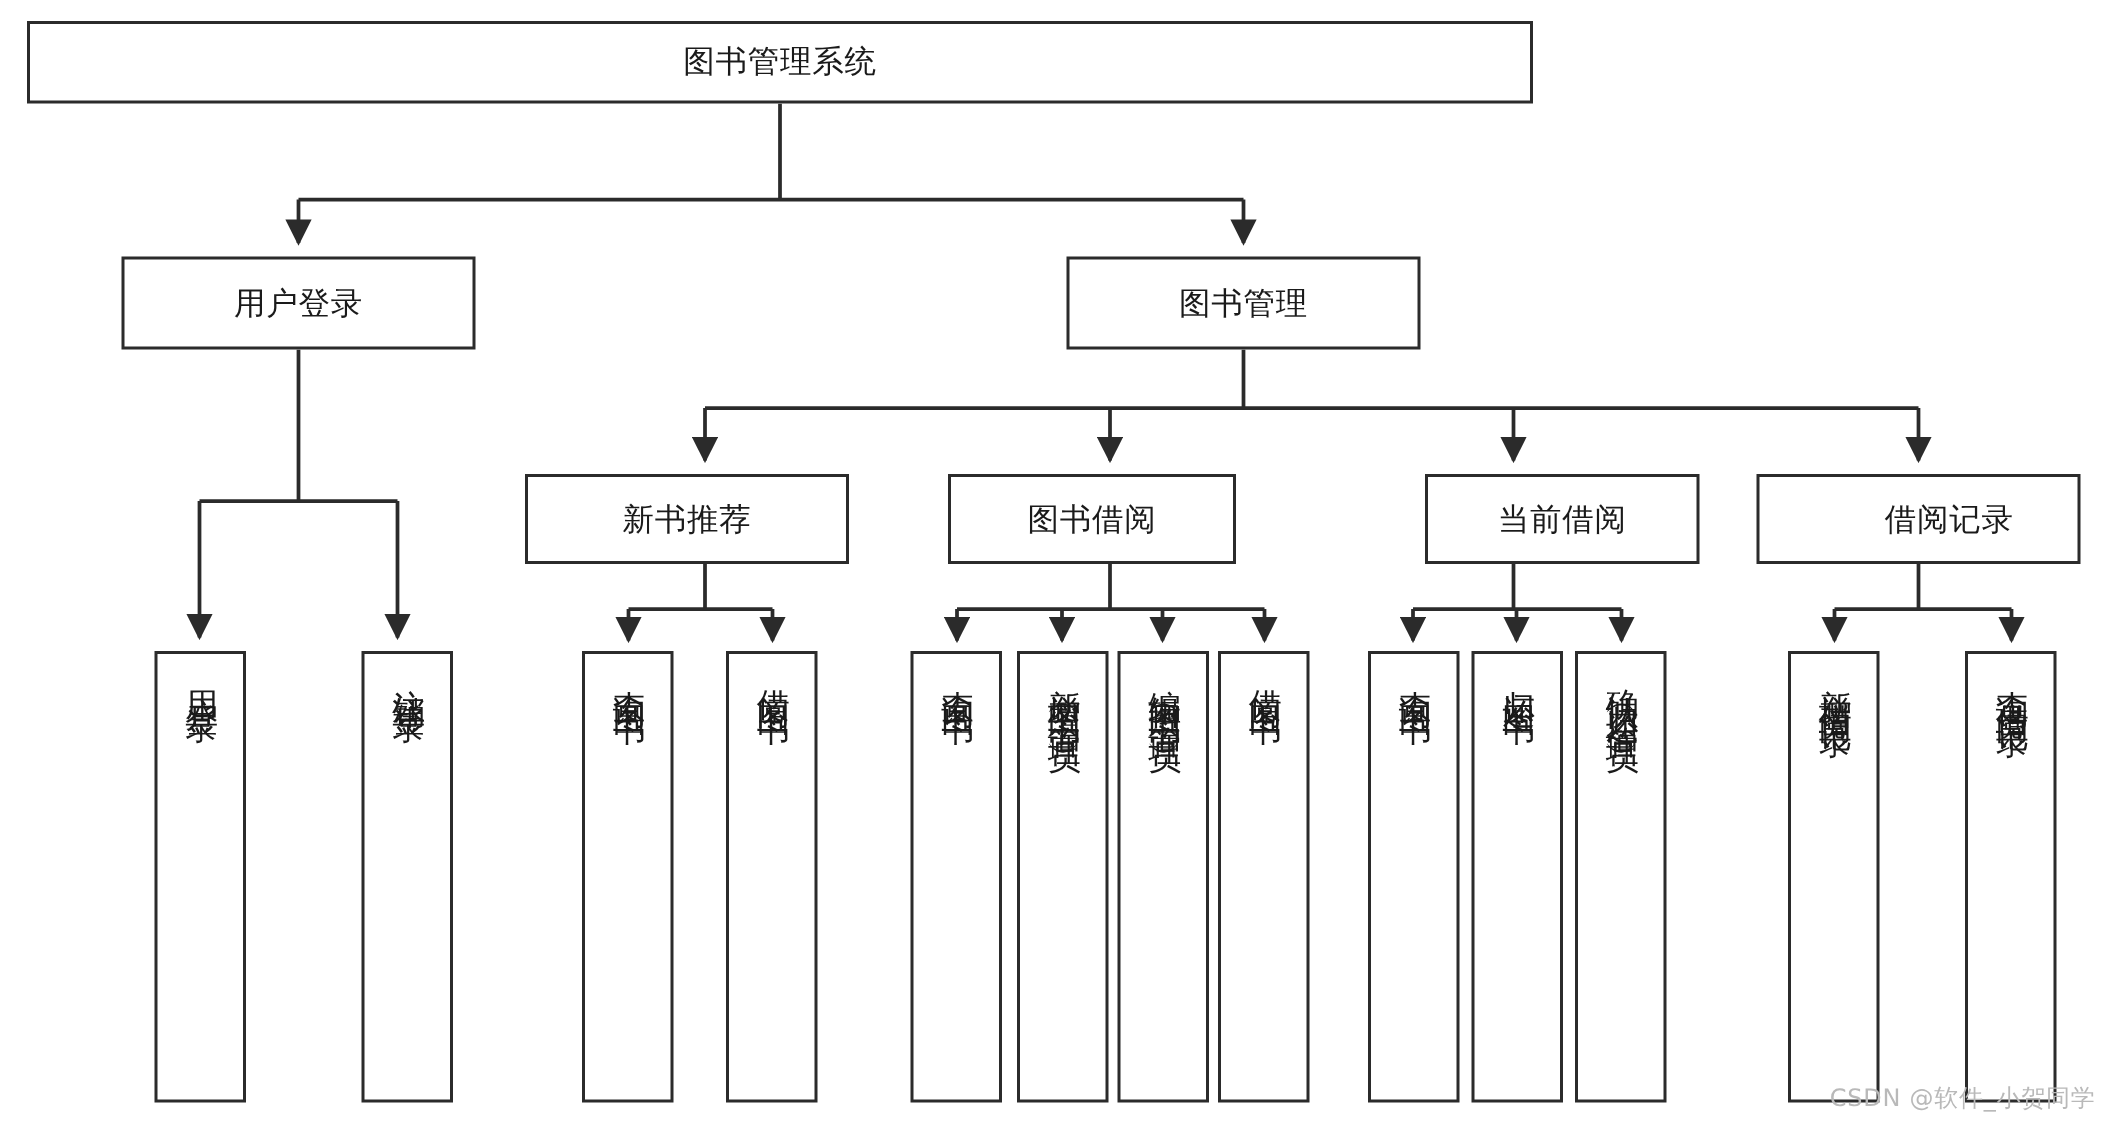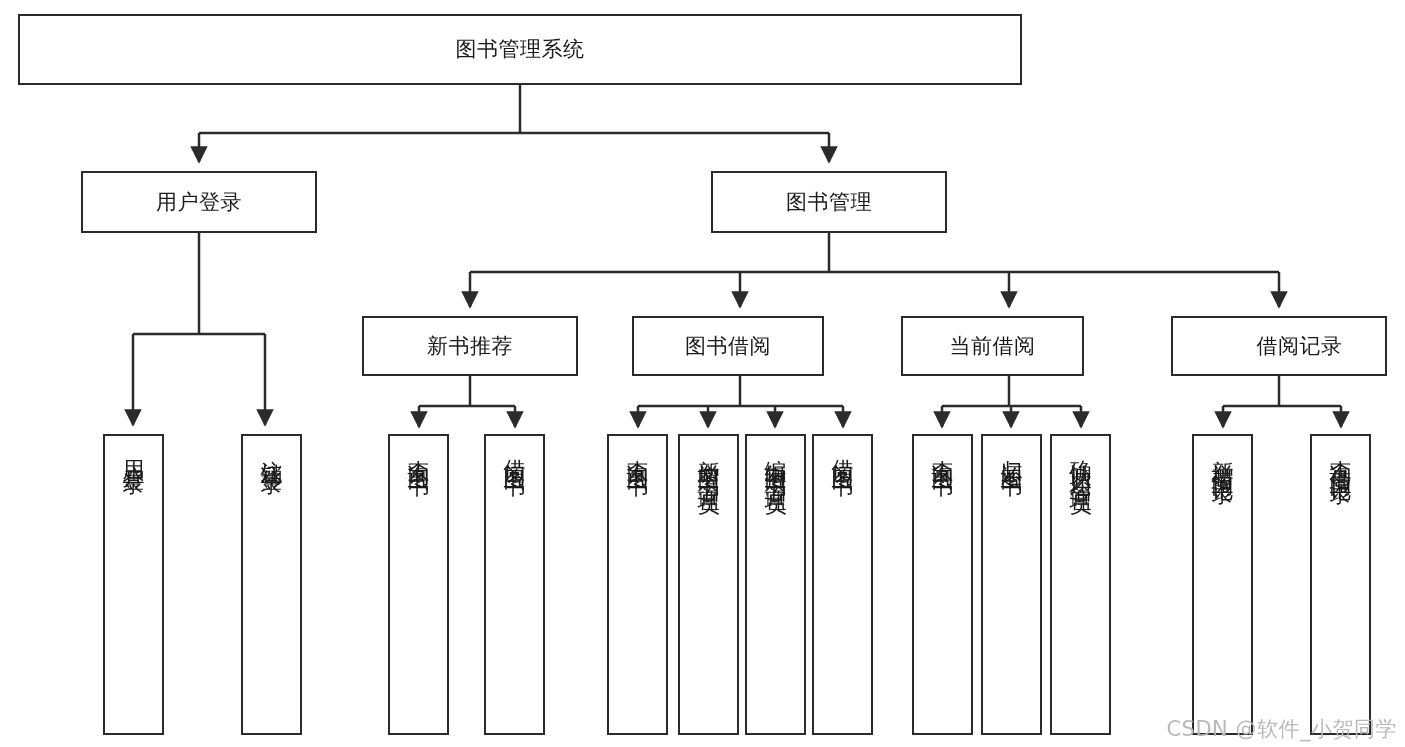--- a/index.html
+++ b/index.html
@@ -54,21 +54,21 @@
     text-orientation: upright;
     font-size: 22px;
     letter-spacing: 5px;
     line-height: 1;
     white-space: nowrap;
   }
   .watermark {
     position: absolute;
     right: 8px;
     bottom: 4px;
-    font-size: 21px;
+    font-size: 16px;
     color: #b9b9b9;
     letter-spacing: 0.5px;
     white-space: nowrap;
     pointer-events: none;
   }
 </style>
 </head>
 <body>
 
 <div id="diagram-root">
@@ -132,38 +132,38 @@
     </g>
 
     <g stroke="#2b2b2b" stroke-width="2.5" fill="none">
       <path d="M 1279 376 L 1279 406"></path>
       <path d="M 1223 406 L 1341 406"></path>
       <path d="M 1223 406 L 1223 427" marker-end="url(#arrow)"></path>
       <path d="M 1341 406 L 1341 427" marker-end="url(#arrow)"></path>
     </g>
   </svg>
 
-  <div class="node-box" style="left:18px; top:14px; width:1004px; height:71px;">
+  <div class="node-box" style="left:18px; top:14px; width:1004px; height:55px;">
     <span class="node-label">图书管理系统</span>
   </div>
 
   <div class="node-box" style="left:81px; top:171px; width:236px; height:62px;">
     <span class="node-label">用户登录</span>
   </div>
   <div class="node-box" style="left:711px; top:171px; width:236px; height:62px;">
     <span class="node-label">图书管理</span>
   </div>
 
-  <div class="node-box" style="left:362px; top:316px; width:216px; height:60px;">
+  <div class="node-box" style="left:350px; top:316px; width:216px; height:60px;">
     <span class="node-label">新书推荐</span>
   </div>
   <div class="node-box" style="left:632px; top:316px; width:192px; height:60px;">
     <span class="node-label">图书借阅</span>
   </div>
-  <div class="node-box" style="left:901px; top:316px; width:183px; height:60px;">
+  <div class="node-box" style="left:950px; top:316px; width:183px; height:60px;">
     <span class="node-label">当前借阅</span>
   </div>
   <div class="node-box" style="left:1171px; top:316px; width:216px; height:60px;padding-left:41px;">
     <span class="node-label">借阅记录</span>
   </div>
 
   <div class="node-box vertical" style="left:103px; top:434px; width:61px; height:301px;">
     <span class="node-label">用户登录</span>
   </div>
   <div class="node-box vertical" style="left:241px; top:434px; width:61px; height:301px;">

